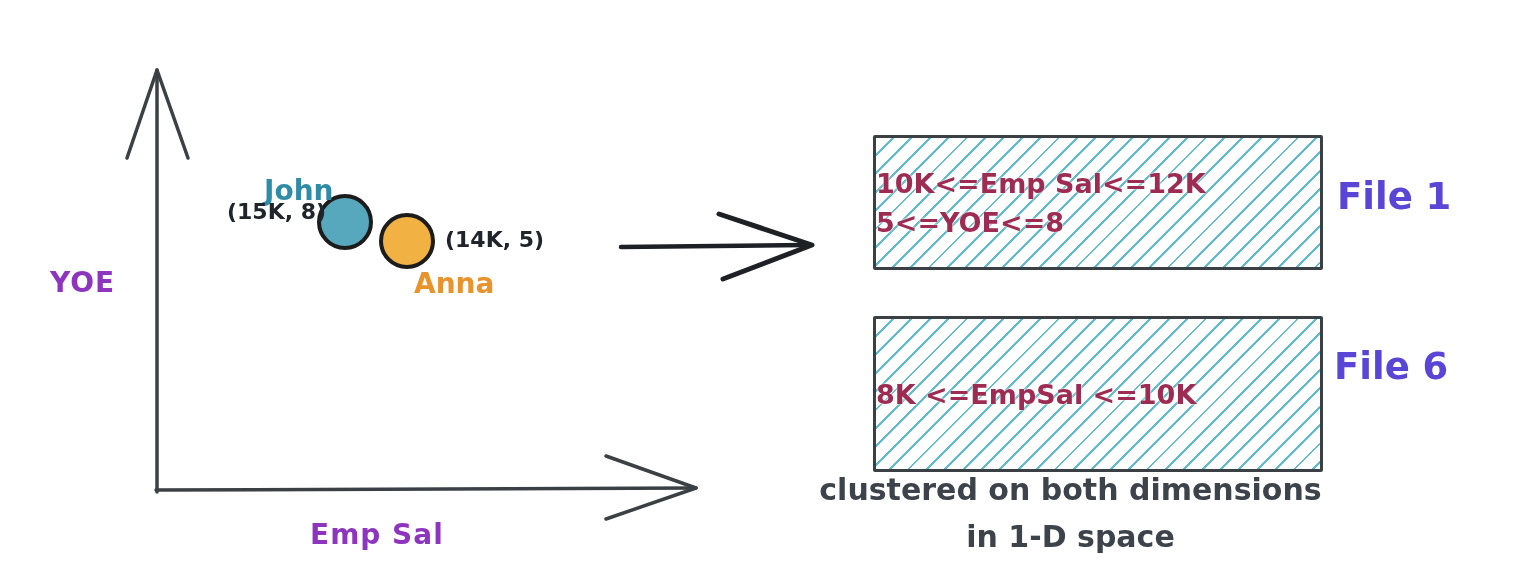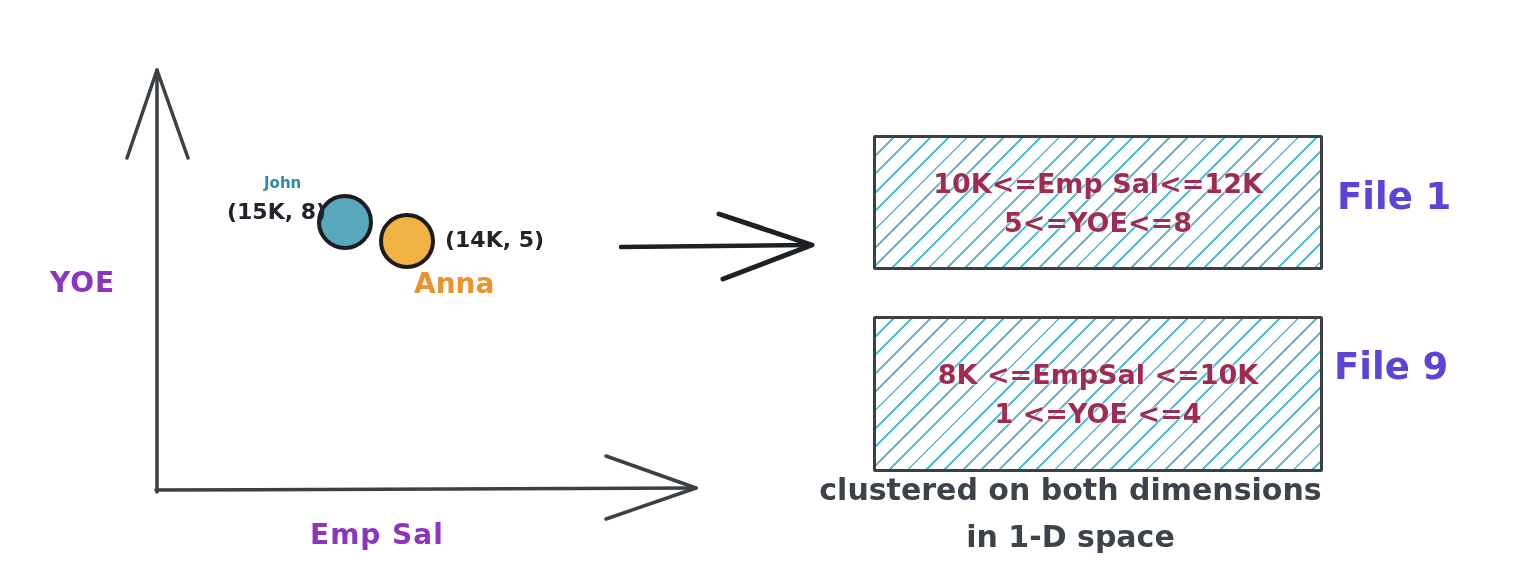--- a/index.html
+++ b/index.html
@@ -17,42 +17,42 @@
 
   .axis-label {
     color: #8e35c0;
     font-weight: 700;
     letter-spacing: 1px;
   }
   .yoe-label   { left: 50px;  top: 266px; font-size: 28px; }
   .emp-label   { left: 310px; top: 518px; font-size: 28px; }
 
   .point-name  { font-weight: 700; }
-  .john-name   { left: 264px; top: 174px; font-size: 15px; color: #2f8ca6; }
+  .john-name   { left: 264px; top: 174px; font-size: 28px; color: #2f8ca6; }
   .anna-name   { left: 414px; top: 267px; font-size: 28px; color: #e8932c; }
   .point-coords { color: #20252b; font-size: 22px; font-weight: 600; }
   .john-coords { left: 227px; top: 199px; }
   .anna-coords { left: 445px; top: 227px; }
 
   .file-box {
     left: 873px;
     width: 450px;
     border: 3px solid #3b4045;
     border-radius: 2px;
     background-color: #ffffff;
     background-image: repeating-linear-gradient(
       135deg,
       rgba(0,0,0,0) 0px,
       rgba(0,0,0,0) 11px,
       #5fbccf 11px,
       #5fbccf 13px
     );
     display: flex;
     flex-direction: column;
-    align-items: center;
+    align-items: flex-start;
     justify-content: center;
   }
   .file1-box { top: 135px; height: 135px; }
   .file2-box { top: 316px; height: 156px; }
   .range-line {
     color: #9e2b52;
     font-size: 27px;
     font-weight: 700;
     line-height: 39px;
     white-space: nowrap;
@@ -114,22 +114,21 @@
   <div class="abs point-name anna-name">Anna</div>
 
   <div class="abs file-box file1-box">
     <div class="range-line">10K&lt;=Emp Sal&lt;=12K</div>
     <div class="range-line">5&lt;=YOE&lt;=8</div>
   </div>
   <div class="abs file-label file1-label">File 1</div>
 
   <div class="abs file-box file2-box">
     <div class="range-line">8K &lt;=EmpSal &lt;=10K</div>
-    <div class="range-line">1 &lt;=YOE &lt;=4</div>
   </div>
-  <div class="abs file-label file2-label">File 9</div>
+  <div class="abs file-label file2-label">File 6</div>
 
   <div class="abs caption">
     <span class="cap-line">clustered on both dimensions</span>
     <span class="cap-line">in 1-D space</span>
   </div>
 
 </div>
 
 </body></html>

